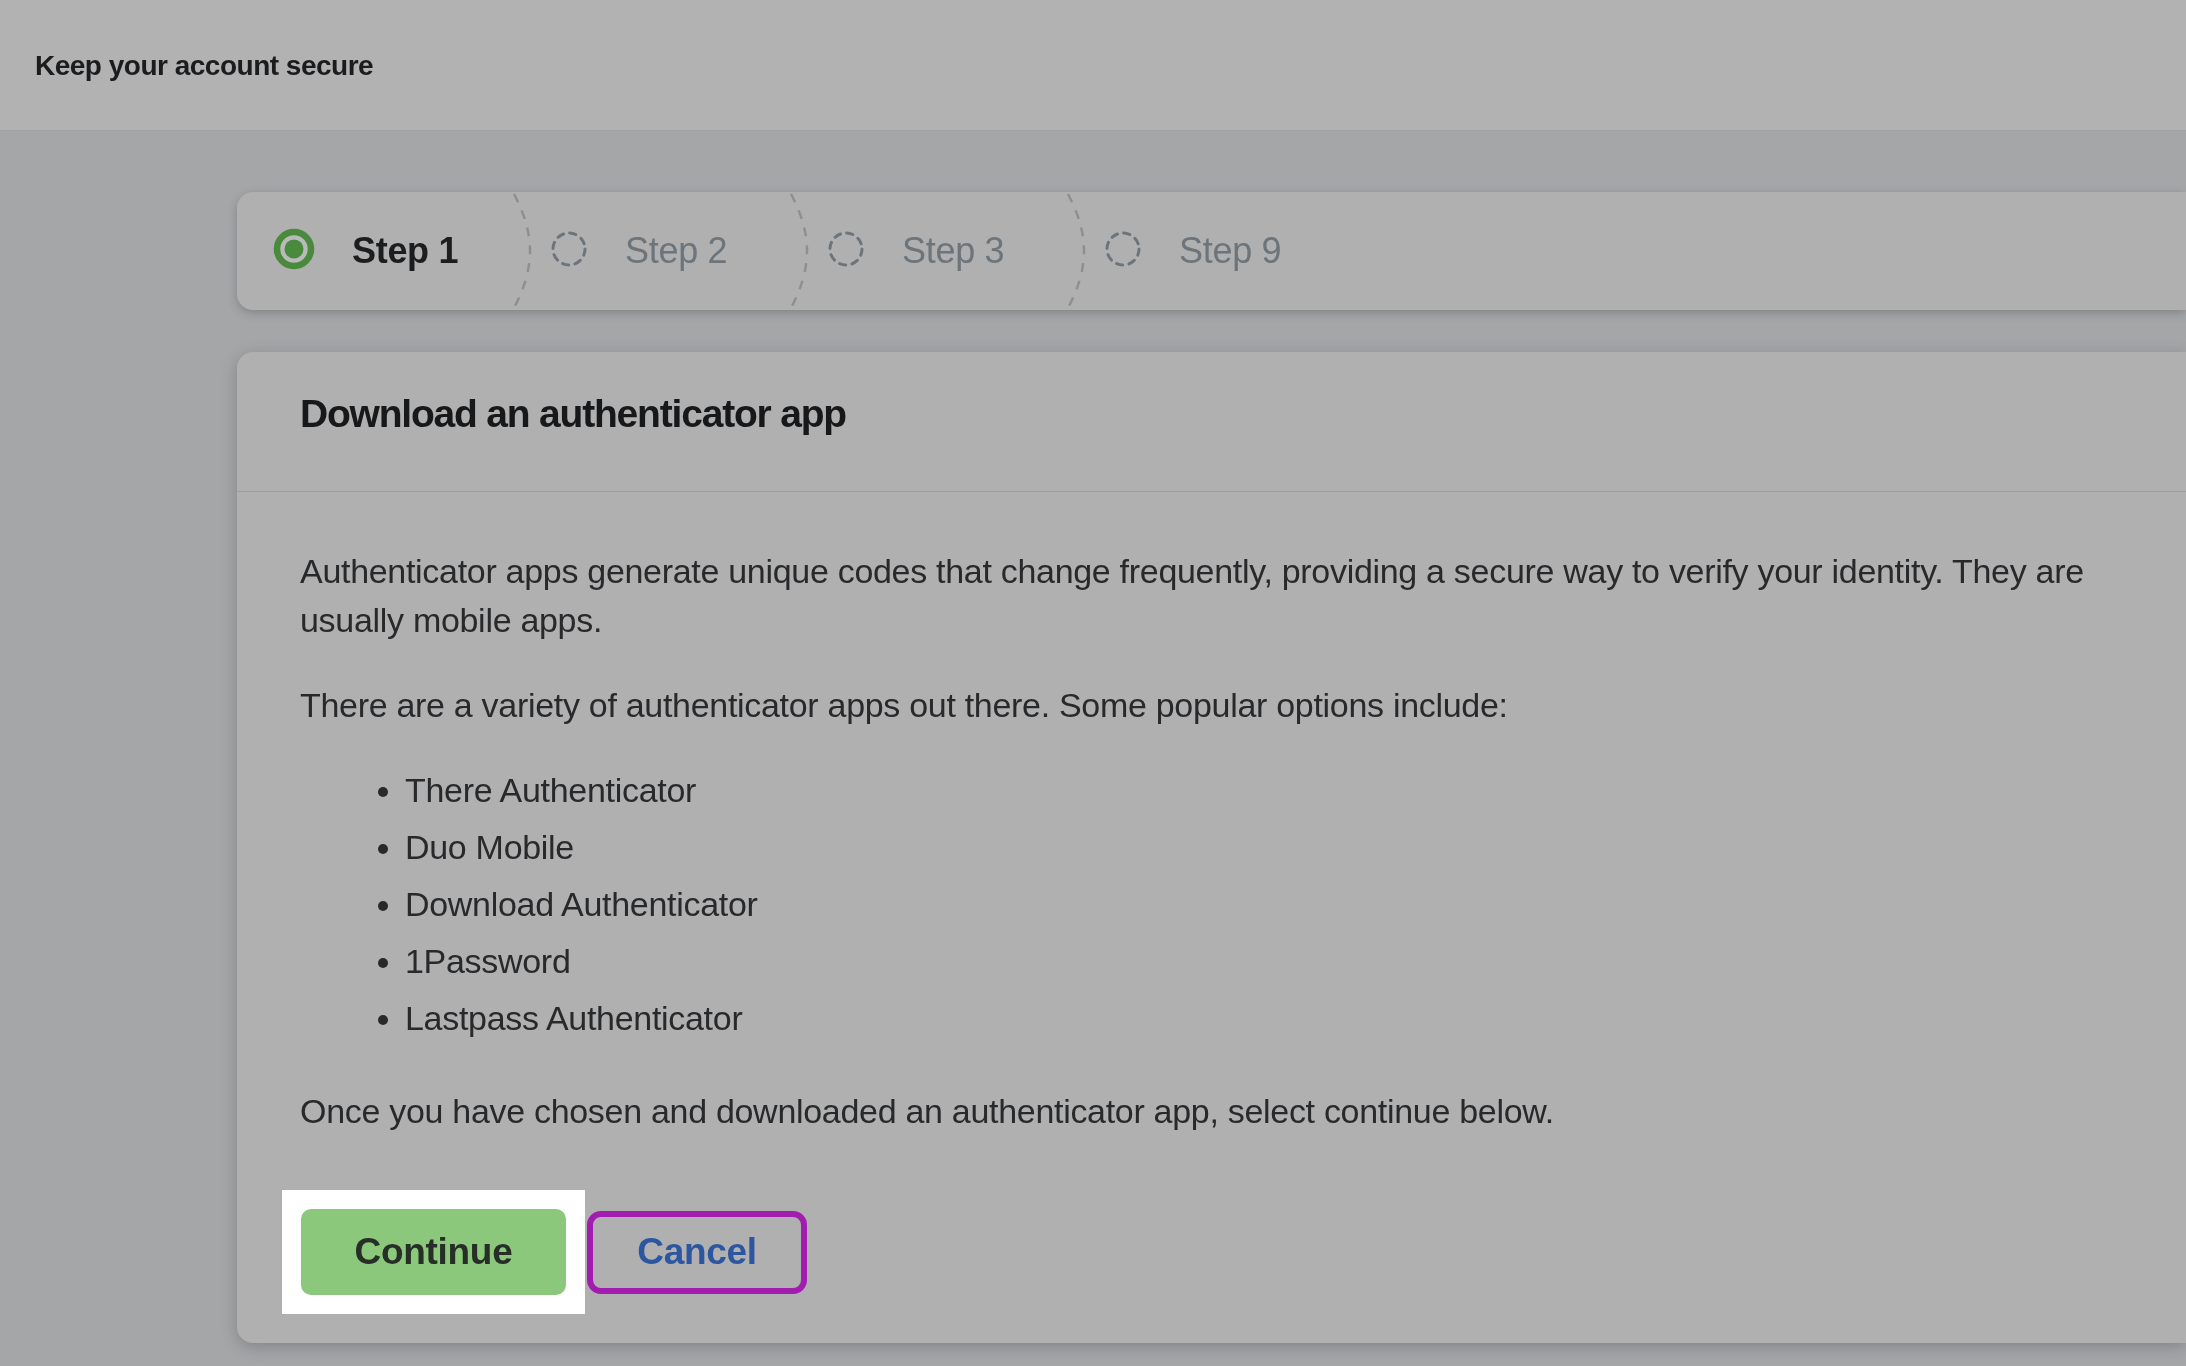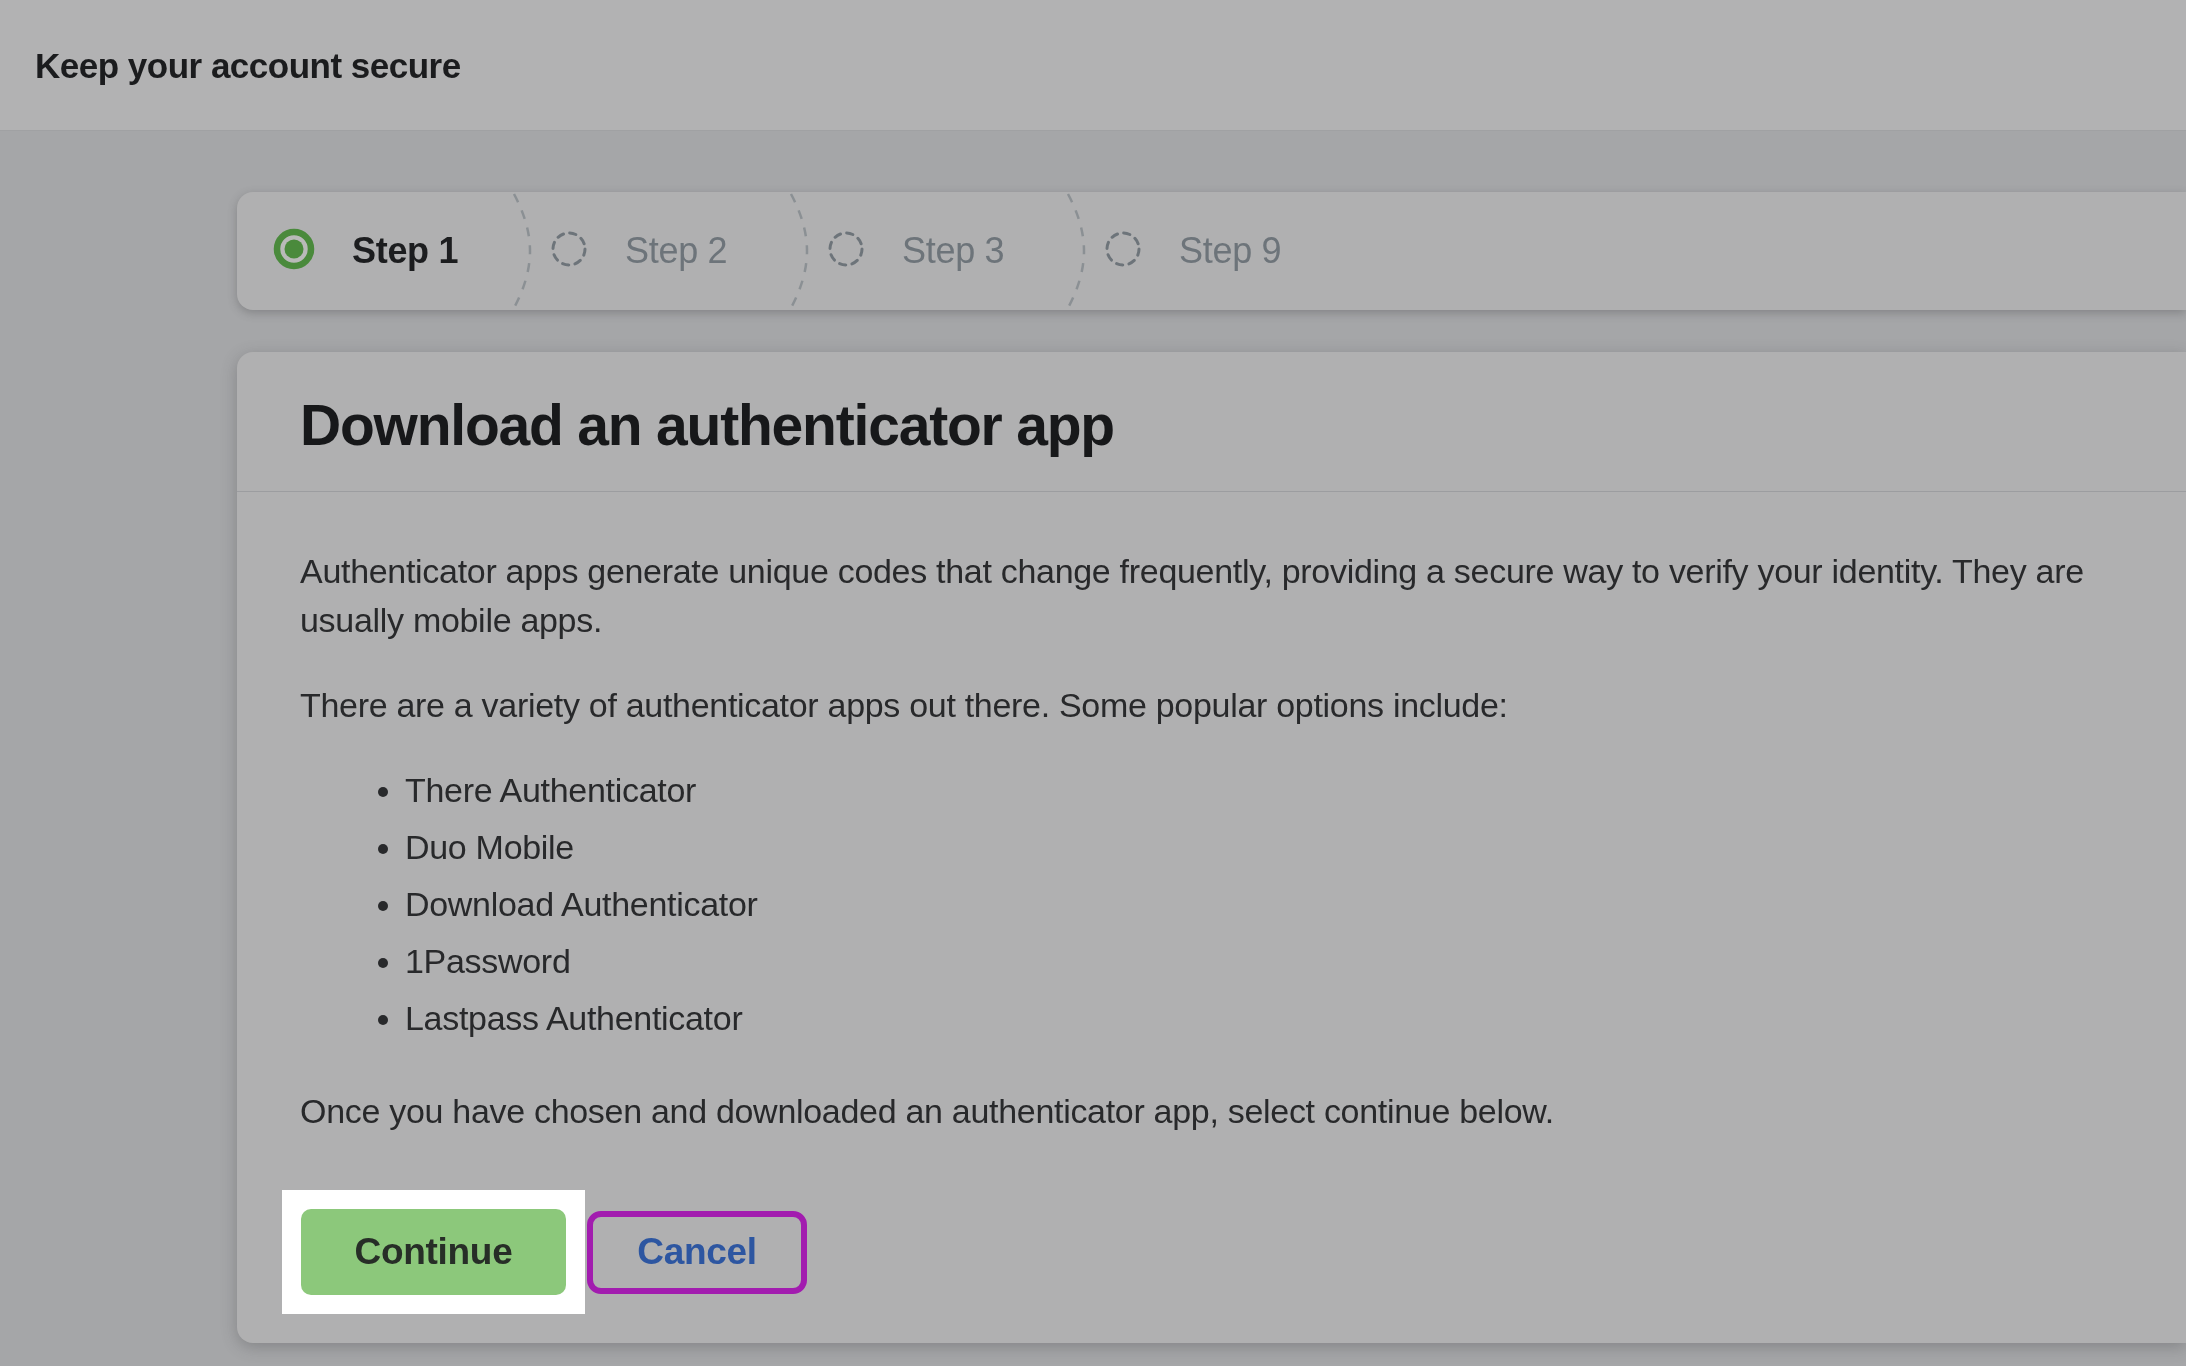--- a/index.html
+++ b/index.html
@@ -13,21 +13,21 @@
 
   
   .topbar {
     position: absolute; left: 0; top: 0; width: 2186px; height: 131px;
     background: #b2b2b3;
     border-bottom: 1px solid #a0a1a3;
     display: flex; align-items: center;
     padding: 0 0 18px 35px;
   }
   .topbar h1 {
-    font-size: 35px; font-weight: 700; color: #1b1c1e; letter-spacing: -0.5px; margin-top: 20px;
+    font-size: 28px; font-weight: 700; color: #1b1c1e; letter-spacing: -0.5px; margin-top: 20px;
   }
 
   
   .stepper {
     position: absolute; left: 237px; top: 192px;
     width: calc(2186px - 237px); height: 118px;
     background: #b0b0b1;
     border-radius: 16px 0 0 16px;
     box-shadow: 0 3px 10px rgba(55,55,60,0.30);
     display: flex; align-items: center;
@@ -52,21 +52,21 @@
     border-radius: 16px 0 0 16px;
     box-shadow: 0 4px 16px rgba(55,55,60,0.30);
     overflow: hidden;
   }
   .card-header {
     padding: 40px 40px 0 63px;
     height: 140px;
     border-bottom: 1px solid #9c9da0;
   }
   .card-header h2 {
-    font-size: 57px; font-weight: 700; color: #17181a; letter-spacing: -1.2px;
+    font-size: 39px; font-weight: 700; color: #17181a; letter-spacing: -1.2px;
   }
   .card-body {
     padding: 55px 0 0 63px;
     font-size: 34px; line-height: 49px; letter-spacing: -0.3px;
     color: #28292b;
   }
   .card-body .para { max-width: 1886px; }
   .para-intro   { margin-bottom: 36px; }
   .para-lead    { margin-bottom: 36px; }
   .app-list     { margin: 0 0 44px 0; padding-left: 105px; list-style: disc; }

